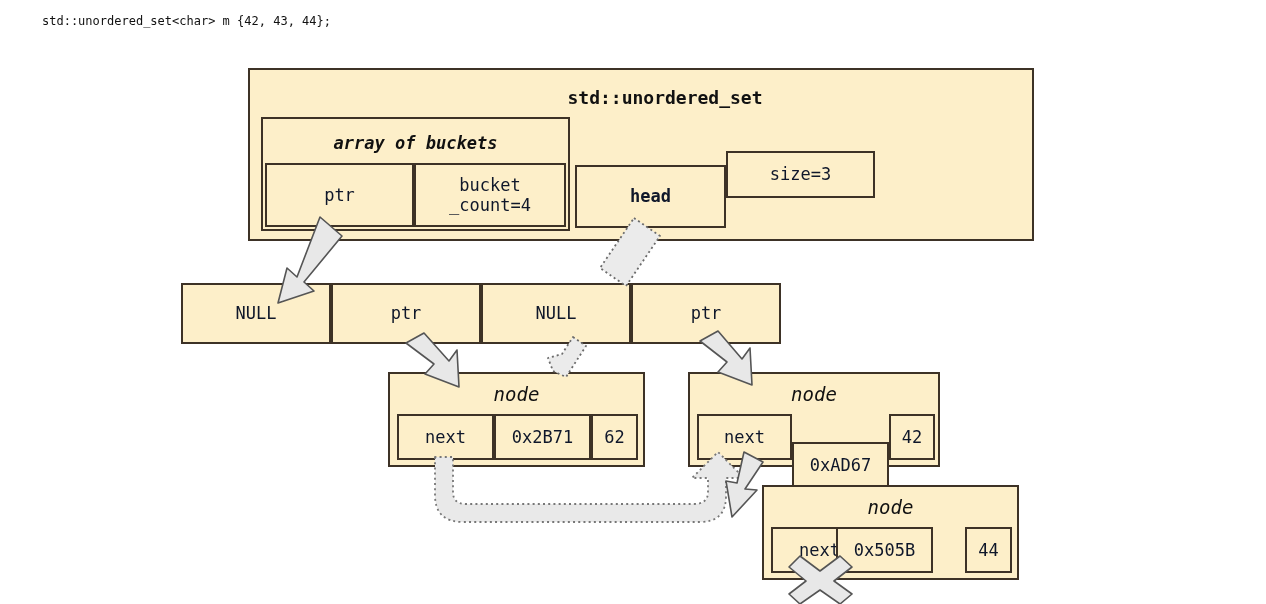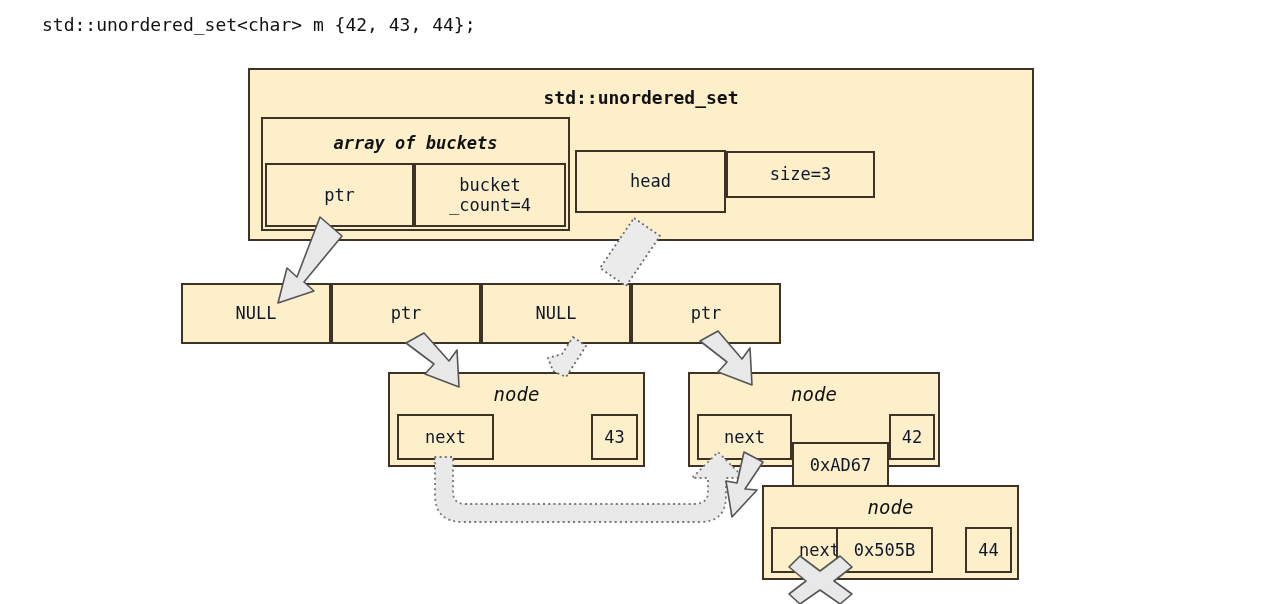--- a/index.html
+++ b/index.html
@@ -8,21 +8,21 @@
     background:#ffffff;
     font-family:"DejaVu Sans Mono", monospace;
     overflow:hidden;
     position:relative;
   }
   #stage { position:absolute; left:0; top:0; width:1266px; height:604px; }
 
   .code-line {
     position:absolute; left:42px; top:14px;
     font-family:"DejaVu Sans Mono", monospace;
-    font-size:18px; color:#111; white-space:pre; letter-spacing:0px;
+    font-size:12px; color:#111; white-space:pre; letter-spacing:0px;
   }
 
   .box {
     position:absolute;
     background:#fdefc9;
     border:2px solid #3d3226;
     box-sizing:border-box;
   }
   .cell {
     position:absolute;
@@ -35,53 +35,54 @@
     font-size:17px; color:#0f172a;
     white-space:pre-line; line-height:1.18;
   }
   .caption {
     position:absolute;
     display:flex; align-items:center; justify-content:center;
     font-family:"DejaVu Sans Mono", monospace;
     font-style:italic; font-weight:bold;
     font-size:17px; color:#111;
   }
-  .title-caption { font-weight:bold; font-style:normal; font-size:18px; }
+  .title-caption { font-weight:bold; font-style:normal; font-size:18px;padding-left:24px; }
   .node-caption { font-size:19px; font-weight:normal; }
 
   svg.arrows { position:absolute; left:0; top:0; width:1266px; height:604px; pointer-events:none; }
 </style>
 </head>
 <body>
 
 <div id="stage">
 
   <div class="code-line">std::unordered_set&lt;char&gt; m {42, 43, 44};</div>
 
   <div class="box" style="left:248px; top:68px; width:786px; height:173px;"></div>
   <div class="caption title-caption" style="left:248px; top:80px; width:786px; height:34px;">std::unordered_set</div>
 
   <div class="box" style="left:261px; top:117px; width:309px; height:114px;"></div>
   <div class="caption" style="left:261px; top:128px; width:309px; height:30px;text-align:center;">array of buckets</div>
   <div class="cell" style="left:265px; top:163px; width:149px; height:64px;">ptr</div>
   <div class="cell" style="left:414px; top:163px; width:152px; height:64px;">bucket
 _count=4</div>
 
-  <div class="cell" style="left:575px; top:150px; width:151px; height:63px;">head</div>
+  <div class="cell" style="left:575px; top:165px; width:151px; height:63px;font-weight:bold;">head</div>
   <div class="cell" style="left:726px; top:151px; width:149px; height:47px;">size=3</div>
 
   <div class="cell" style="left:181px; top:283px; width:150px; height:61px;">NULL</div>
   <div class="cell" style="left:331px; top:283px; width:150px; height:61px;">ptr</div>
   <div class="cell" style="left:481px; top:283px; width:150px; height:61px;">NULL</div>
   <div class="cell" style="left:631px; top:283px; width:150px; height:61px;">ptr</div>
 
   <div class="box" style="left:388px; top:372px; width:257px; height:95px;"></div>
   <div class="caption node-caption" style="left:388px; top:381px; width:257px; height:26px;">node</div>
   <div class="cell" style="left:397px; top:414px; width:97px; height:46px;">next</div>
-  <div class="cell" style="left:591px; top:414px; width:47px; height:46px;">43</div>
+  <div class="cell" style="left:494px; top:414px; width:97px; height:46px;">0x2B71</div>
+  <div class="cell" style="left:591px; top:414px; width:47px; height:46px;">62</div>
 
   <div class="box" style="left:688px; top:372px; width:252px; height:95px;"></div>
   <div class="caption node-caption" style="left:688px; top:381px; width:252px; height:26px;">node</div>
   <div class="cell" style="left:697px; top:414px; width:95px; height:46px;">next</div>
   <div class="cell" style="left:792px; top:414px; width:97px; height:46px;margin-top:28px;">0xAD67</div>
   <div class="cell" style="left:889px; top:414px; width:46px; height:46px;">42</div>
 
   <div class="box" style="left:762px; top:485px; width:257px; height:95px;"></div>
   <div class="caption node-caption" style="left:762px; top:494px; width:257px; height:26px;">node</div>
   <div class="cell" style="left:771px; top:527px; width:97px; height:46px;">next</div>

